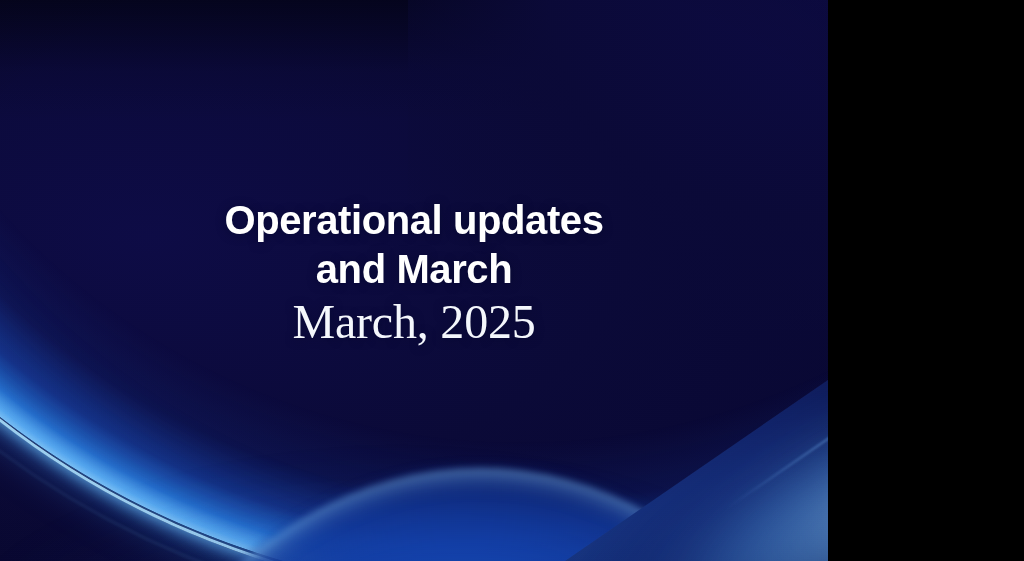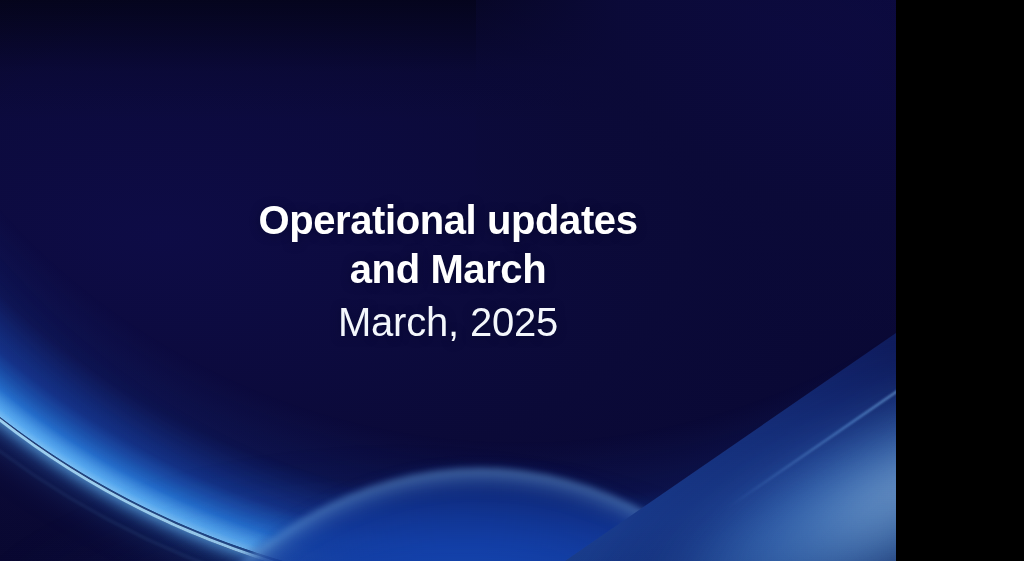--- a/index.html
+++ b/index.html
@@ -7,21 +7,21 @@
     margin: 0;
     padding: 0;
     background: #000;
   }
   body {
     font-family: "Liberation Sans", sans-serif;
   }
 
   .slide {
     position: relative;
-    width: 896px;
+    width: 828px;
     height: 561px;
     overflow: hidden;
     background: #3b82f6;
     isolation: isolate;
   }
 
   
   .bg-base {
     position: absolute;
     inset: 0;
@@ -267,23 +267,23 @@
     font-family: "Liberation Sans", sans-serif;
     font-weight: 700;
     font-size: 40px;
     line-height: 49px;
     letter-spacing: -0.4px;
     margin: 0;
     text-shadow: 0 1px 10px rgba(4,8,40,0.55);
   }
   .subtitle-line {
     color: #f4f7fc;
-    font-family: Liberation Sans, sans-serif;
+    font-family: Liberation Serif, serif;
     font-weight: 400;
-    font-size: 40px;
+    font-size: 48px;
     line-height: 52px;
     letter-spacing: -0.2px;
     margin: 2px 0 0 0;
     text-shadow: 0 1px 10px rgba(4,8,40,0.5);
   }
 </style>
 </head>
 <body>
 
 <div class="slide">

